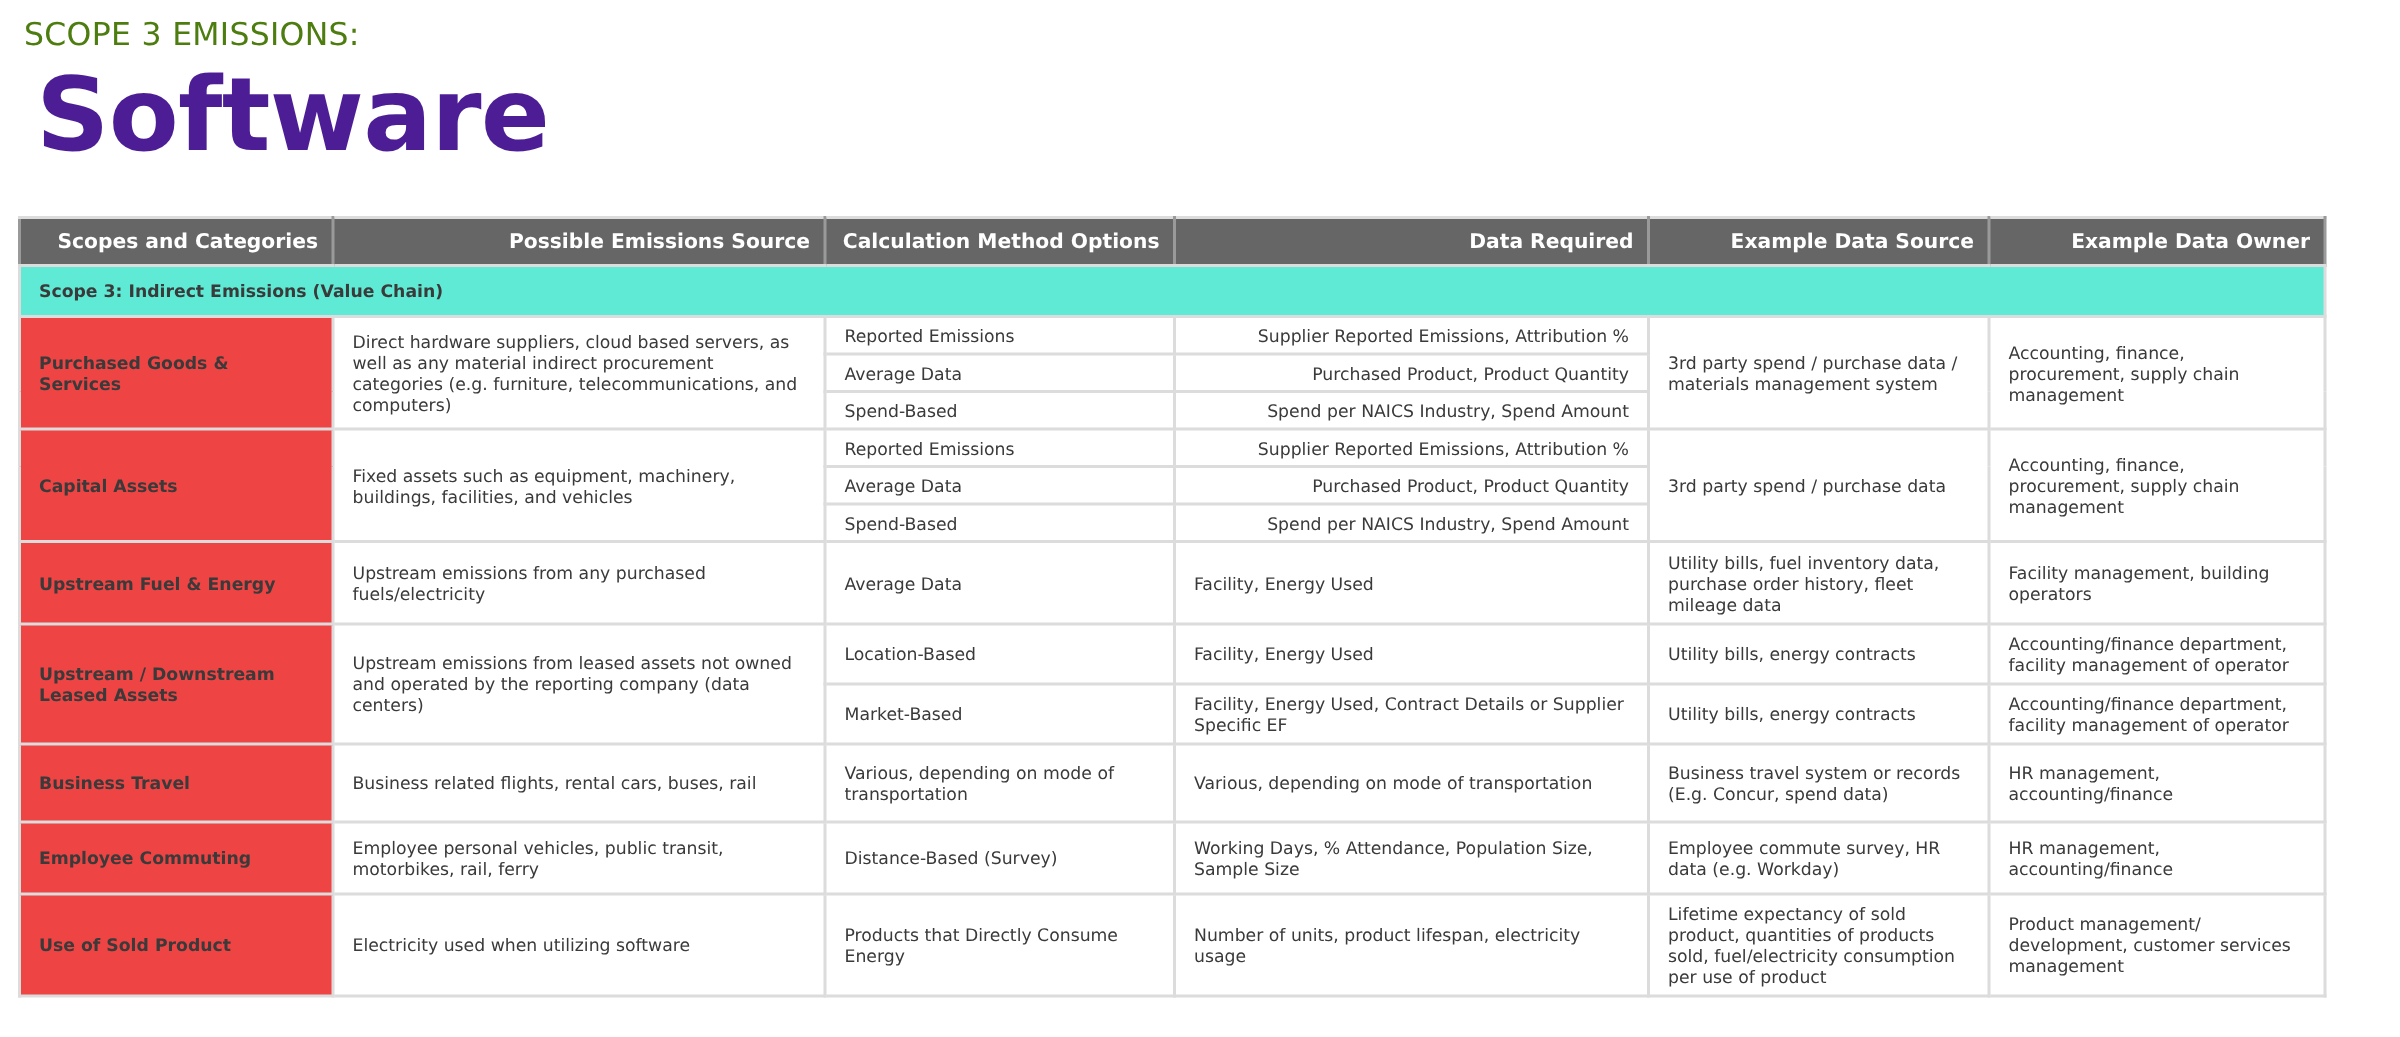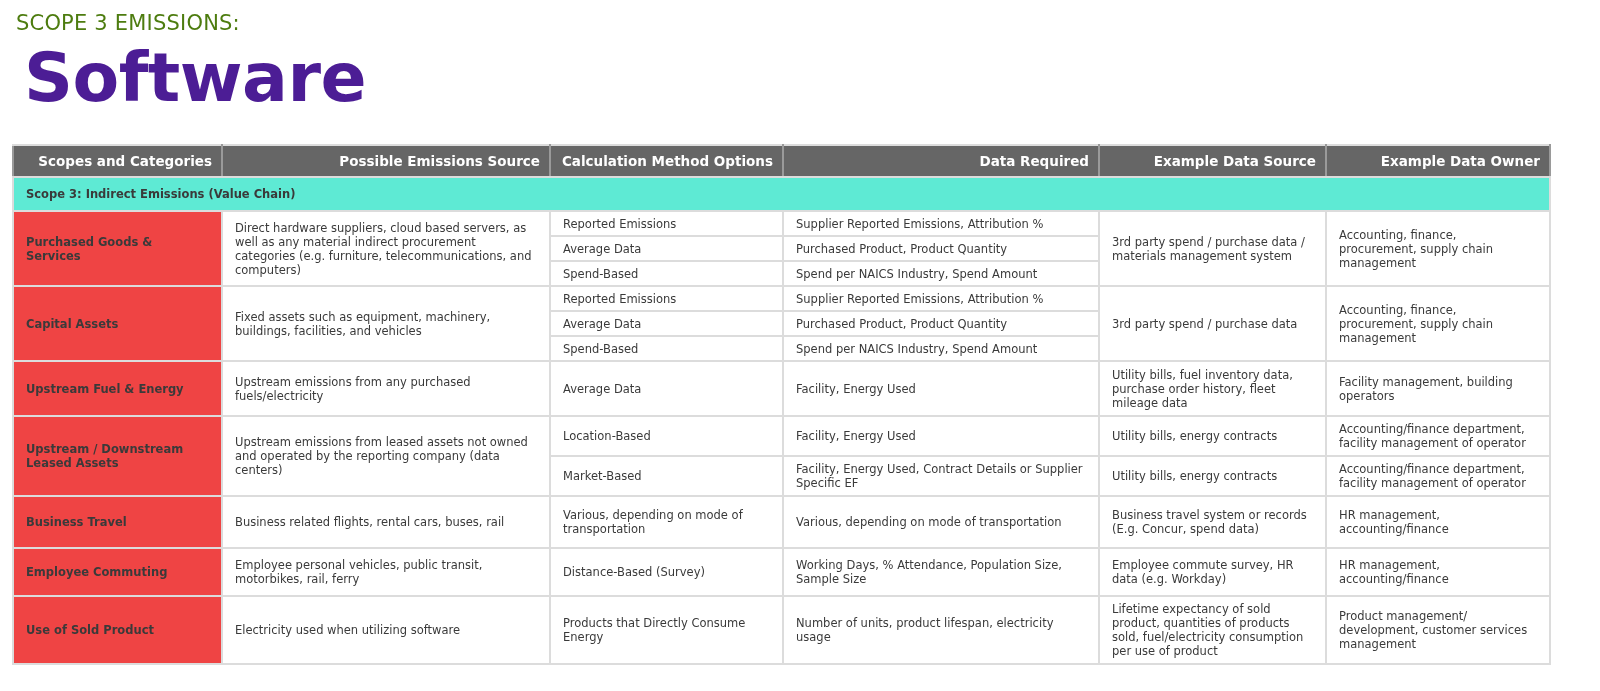--- a/index.html
+++ b/index.html
@@ -12,21 +12,21 @@
     table.main { position: absolute; left: 12px; top: 144px; width: 1537px;
       border-collapse: collapse; table-layout: fixed; }
     table.main td, table.main th { border: 2px solid #dcdcdc; vertical-align: middle; padding: 0 12px;
       font-size: 11.5px; line-height: 14px; color: #3a3a3a; }
     table.main th { background: #666666; color: #ffffff; text-align: right; font-weight: bold;
       font-size: 13.5px; height: 30px; border-color: #dcdcdc #9a9a9a; padding: 0 9px; }
     .scope-row td { background: #5eead4; font-weight: bold; color: #1a1a1a; font-size: 13.5px;
       height: 32px; padding: 0 9px; }
     td.cat { background: #ef4444; font-weight: bold; color: #1a1a1a; font-size: 11.5px; }
     td.sub { height: 23px; color: #555; margin-top: 44px; }
-    td.sub-dr { color: #4a4a4a; }
+    td.sub-dr { color: #4a4a4a; text-align: right; }
   </style>
 </head>
 <body>
 
 <div class="eyebrow">SCOPE 3 EMISSIONS:</div>
 <div class="title">Software</div>
 
 <table class="main">
   <colgroup>
     <col style="width:209px">

